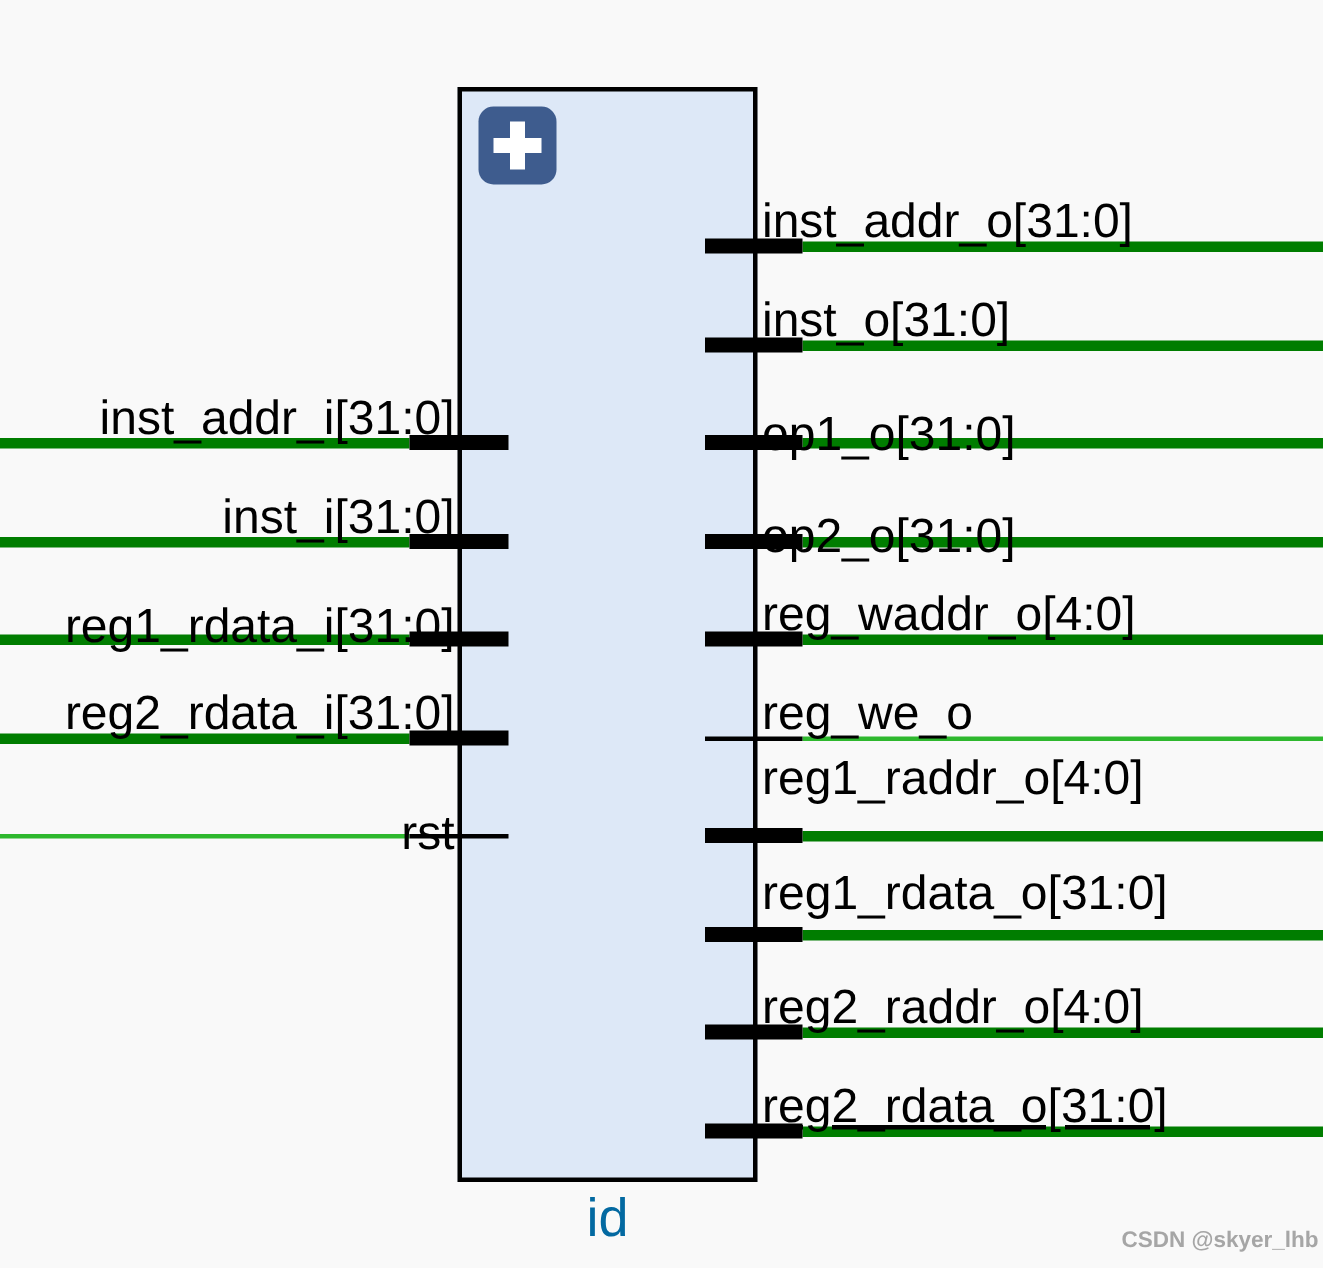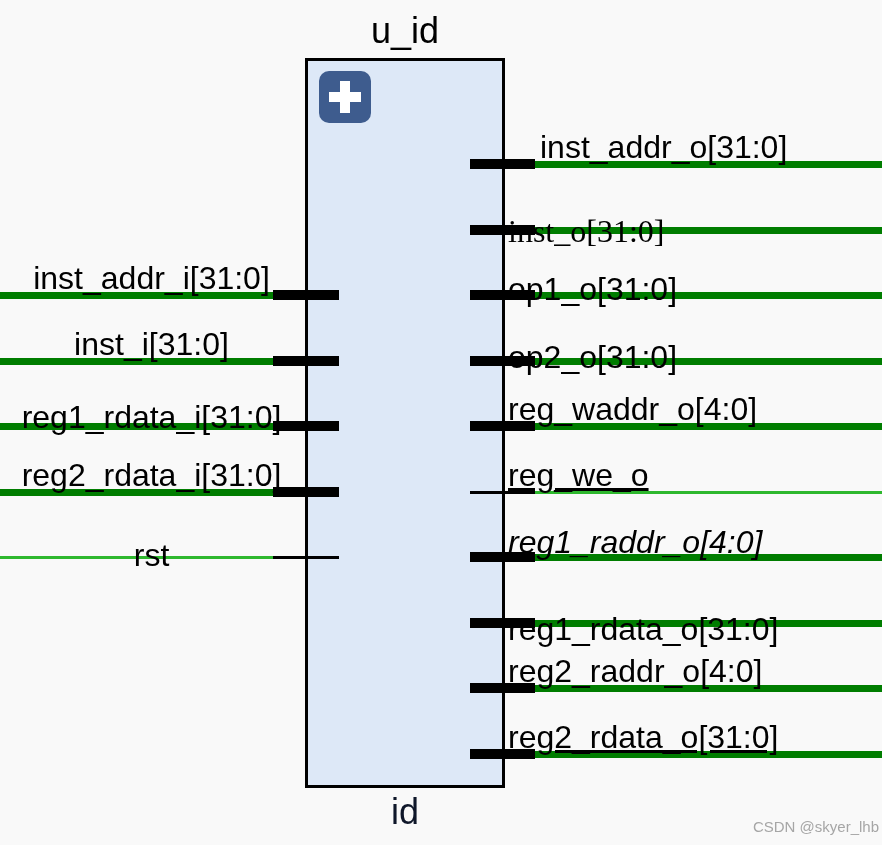--- a/index.html
+++ b/index.html
@@ -13,48 +13,47 @@
     position:absolute;left:305px;top:58px;width:200px;height:730px;
     box-sizing:border-box;background:var(--fill,#dde8f7);
     border:3px solid var(--bd,#000);z-index:0;
   }
   #title{
     position:absolute;left:255px;top:10px;width:300px;text-align:center;
     font-size:36px;color:#000;z-index:1;white-space:nowrap;
   }
   #type{
     position:absolute;left:255px;top:791px;width:300px;text-align:center;
-    font-size:36px;color:#0f172a;z-index:1;white-space:nowrap;
+    font-size:36px;color:#0369a1;z-index:1;white-space:nowrap;
   }
   #expand{
     position:absolute;left:319px;top:71px;width:52px;height:52px;
     background:var(--btn,#3e5c8e);border-radius:10px;z-index:2;cursor:pointer;
   }
   #expand .ph{position:absolute;left:10px;top:21px;width:32px;height:10px;background:#fff}
   #expand .pv{position:absolute;left:21px;top:10px;width:10px;height:32px;background:#fff}
   .port{position:absolute;left:0;top:0;width:0;height:0}
   .port-label{
     position:absolute;font-size:32px;line-height:34px;color:#000;
     white-space:nowrap;z-index:3;
   }
-  .ll{left:0;width:303px;text-align:center}
+  .ll{left:0;width:303px;text-align:right}
   .lr{left:508px}
   .wire{position:absolute;z-index:1}
   .stub{position:absolute;background:var(--stub,#000);z-index:2}
   #watermark{
     position:absolute;right:3px;top:818px;font-size:15px;
-    color:var(--wm,#a6a6a6);z-index:4;
+    color:var(--wm,#a6a6a6);z-index:4;font-weight:bold;
   }
 </style>
 </head>
 <body>
 
 <div id="canvas">
   <div id="block"></div>
-  <div id="title">u_id</div>
   <div id="expand">
     <div class="ph"></div>
     <div class="pv"></div>
   </div>
   <div id="type">id</div>
   <div id="ports">
       <div class="port">
         <div class="wire" style="top: 292px; height: 7px; background: rgb(0, 125, 0); left: 0px; width: 273px;"></div>
         <div class="stub" style="top: 290px; height: 10px; left: 273px; width: 66px;"></div>
         <div class="port-label ll" style="top: 261px;">inst_addr_i[31:0]</div>
@@ -75,56 +74,56 @@
         <div class="port-label ll" style="top: 458px;">reg2_rdata_i[31:0]</div>
       </div>
       <div class="port">
         <div class="wire" style="top: 556px; height: 3px; background: rgb(46, 184, 46); left: 0px; width: 273px;"></div>
         <div class="stub" style="top: 556px; height: 3px; left: 273px; width: 66px;"></div>
         <div class="port-label ll" style="top: 538px;">rst</div>
       </div>
       <div class="port">
         <div class="wire" style="top: 161px; height: 7px; background: rgb(0, 125, 0); left: 535px; width: 347px;"></div>
         <div class="stub" style="top: 159px; height: 10px; left: 470px; width: 65px;"></div>
-        <div class="port-label lr" style="top: 130px; margin-left: 32px;">inst_addr_o[31:0]</div>
+        <div class="port-label lr" style="top: 130px;">inst_addr_o[31:0]</div>
       </div>
       <div class="port">
         <div class="wire" style="top: 227px; height: 7px; background: rgb(0, 125, 0); left: 535px; width: 347px;"></div>
         <div class="stub" style="top: 225px; height: 10px; left: 470px; width: 65px;"></div>
-        <div class="port-label lr" style="top: 214px; font-family: Liberation Serif, serif;">inst_o[31:0]</div>
+        <div class="port-label lr" style="top: 196px;">inst_o[31:0]</div>
       </div>
       <div class="port">
         <div class="wire" style="top: 292px; height: 7px; background: rgb(0, 125, 0); left: 535px; width: 347px;"></div>
         <div class="stub" style="top: 290px; height: 10px; left: 470px; width: 65px;"></div>
         <div class="port-label lr" style="top: 272px;">op1_o[31:0]</div>
       </div>
       <div class="port">
         <div class="wire" style="top: 358px; height: 7px; background: rgb(0, 125, 0); left: 535px; width: 347px;"></div>
         <div class="stub" style="top: 356px; height: 10px; left: 470px; width: 65px;"></div>
         <div class="port-label lr" style="top: 340px;">op2_o[31:0]</div>
       </div>
       <div class="port">
         <div class="wire" style="top: 423px; height: 7px; background: rgb(0, 125, 0); left: 535px; width: 347px;"></div>
         <div class="stub" style="top: 421px; height: 10px; left: 470px; width: 65px;"></div>
         <div class="port-label lr" style="top: 392px;">reg_waddr_o[4:0]</div>
       </div>
       <div class="port">
         <div class="wire" style="top: 491px; height: 3px; background: rgb(46, 184, 46); left: 535px; width: 347px;"></div>
         <div class="stub" style="top: 491px; height: 3px; left: 470px; width: 65px;"></div>
-        <div class="port-label lr" style="top: 458px; text-decoration: underline;">reg_we_o</div>
+        <div class="port-label lr" style="top: 458px;">reg_we_o</div>
       </div>
       <div class="port">
         <div class="wire" style="top: 554px; height: 7px; background: rgb(0, 125, 0); left: 535px; width: 347px;"></div>
         <div class="stub" style="top: 552px; height: 10px; left: 470px; width: 65px;"></div>
-        <div class="port-label lr" style="top: 525px; font-style: italic;">reg1_raddr_o[4:0]</div>
+        <div class="port-label lr" style="top: 501px;">reg1_raddr_o[4:0]</div>
       </div>
       <div class="port">
         <div class="wire" style="top: 620px; height: 7px; background: rgb(0, 125, 0); left: 535px; width: 347px;"></div>
         <div class="stub" style="top: 618px; height: 10px; left: 470px; width: 65px;"></div>
-        <div class="port-label lr" style="top: 612px; text-align: center;">reg1_rdata_o[31:0]</div>
+        <div class="port-label lr" style="top: 578px; text-align: center;">reg1_rdata_o[31:0]</div>
       </div>
       <div class="port">
         <div class="wire" style="top: 685px; height: 7px; background: rgb(0, 125, 0); left: 535px; width: 347px;"></div>
         <div class="stub" style="top: 683px; height: 10px; left: 470px; width: 65px;"></div>
         <div class="port-label lr" style="top: 654px;">reg2_raddr_o[4:0]</div>
       </div>
       <div class="port">
         <div class="wire" style="top: 751px; height: 7px; background: rgb(0, 125, 0); left: 535px; width: 347px;"></div>
         <div class="stub" style="top: 749px; height: 10px; left: 470px; width: 65px;"></div>
         <div class="port-label lr" style="top: 720px; text-decoration: underline;">reg2_rdata_o[31:0]</div>

